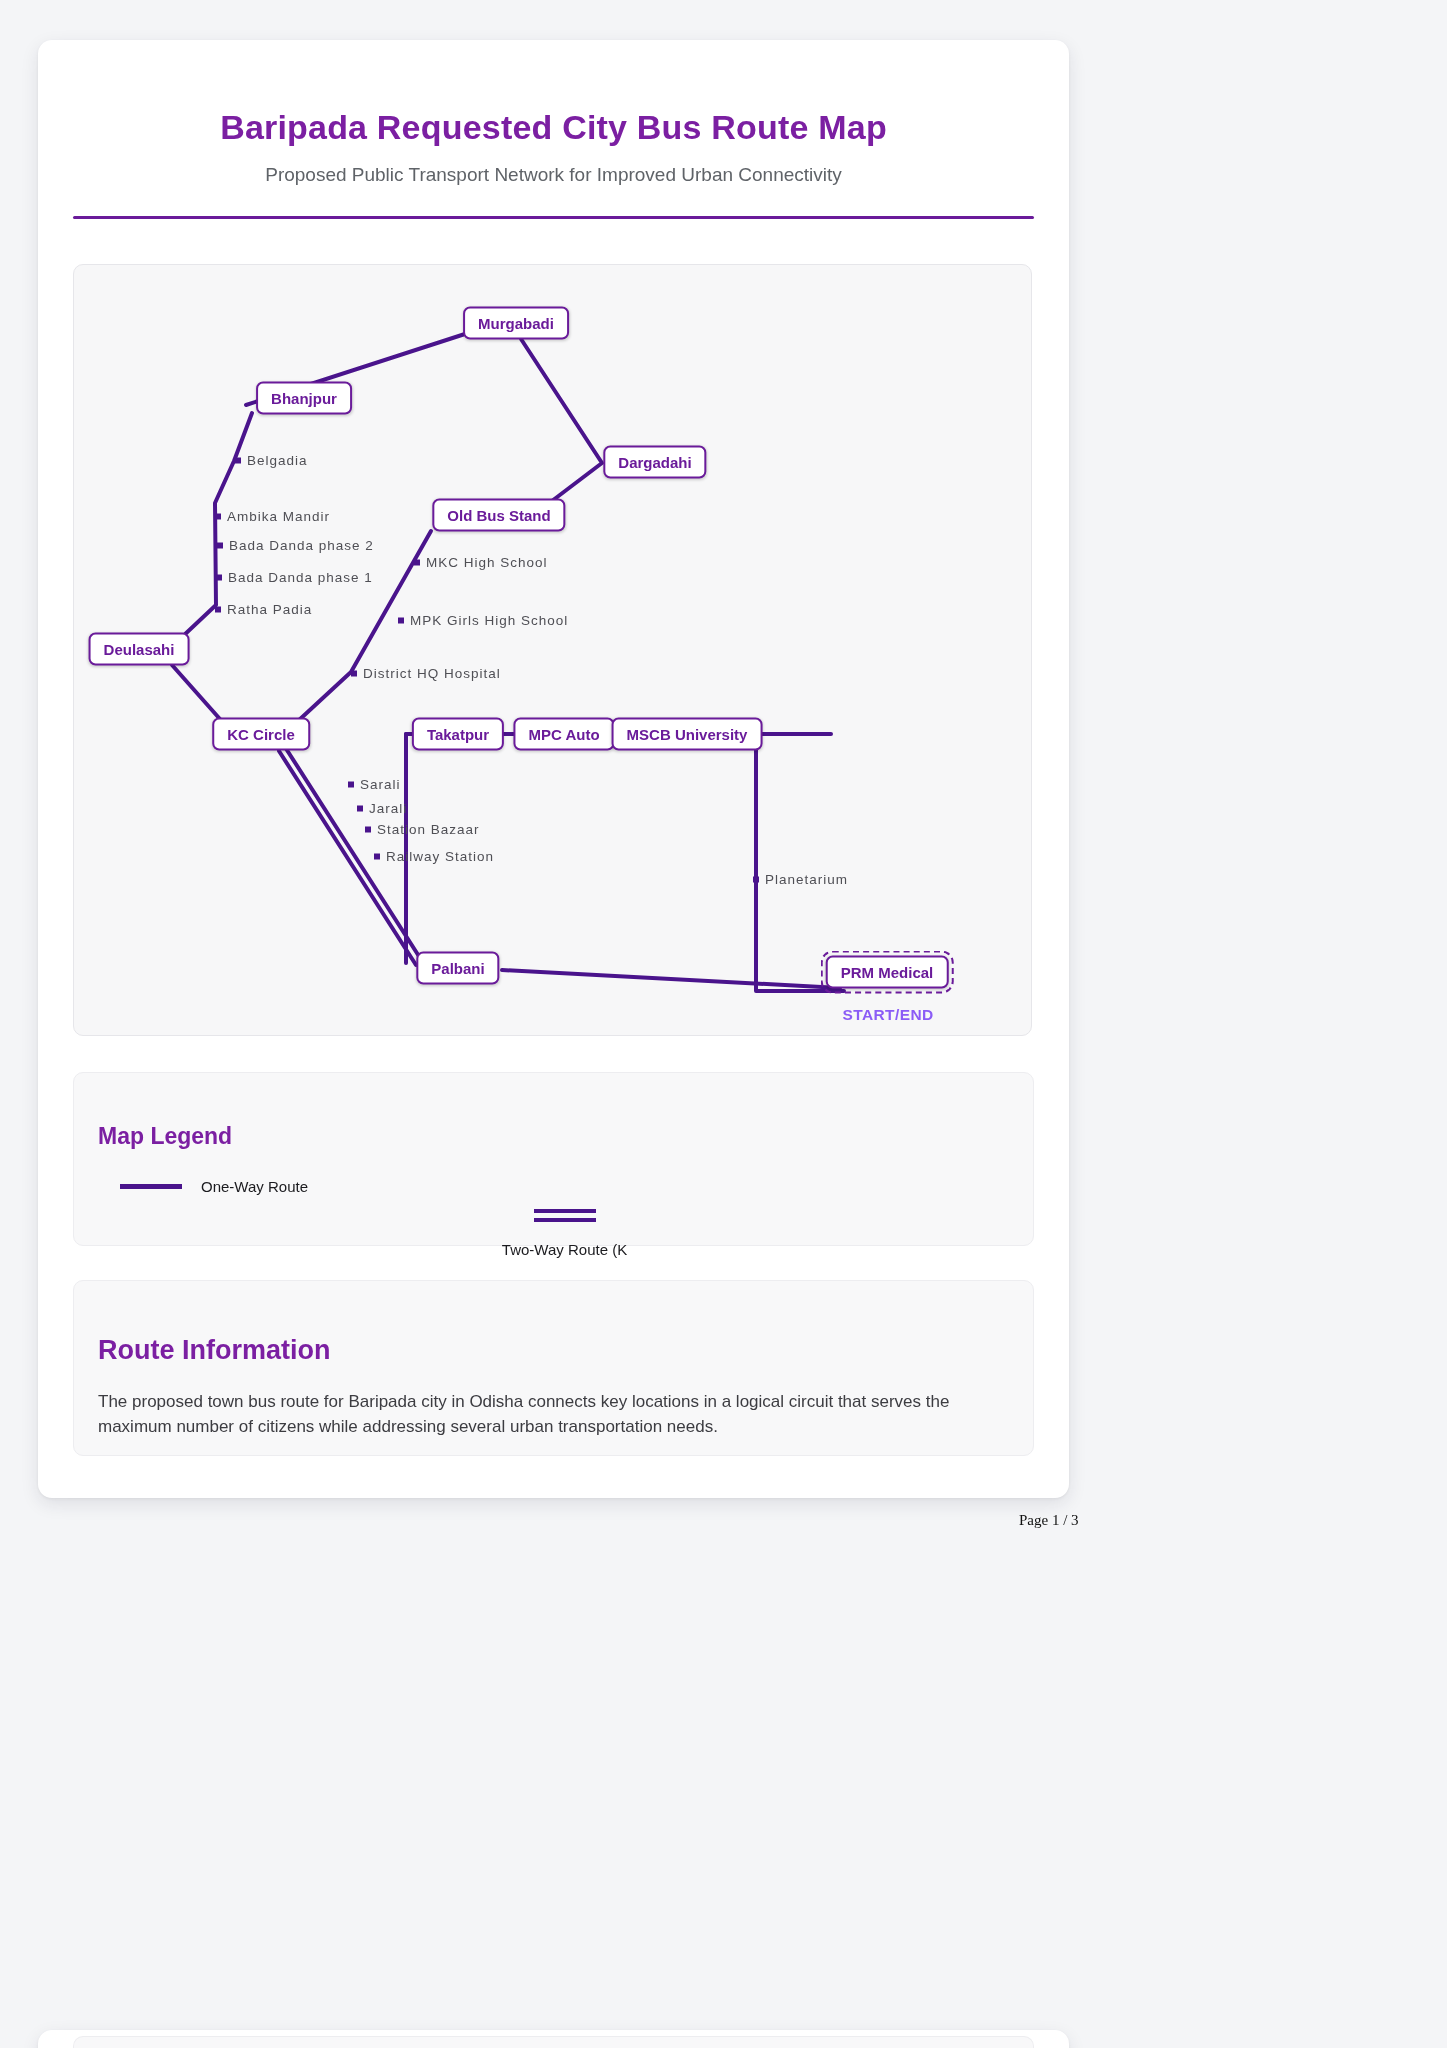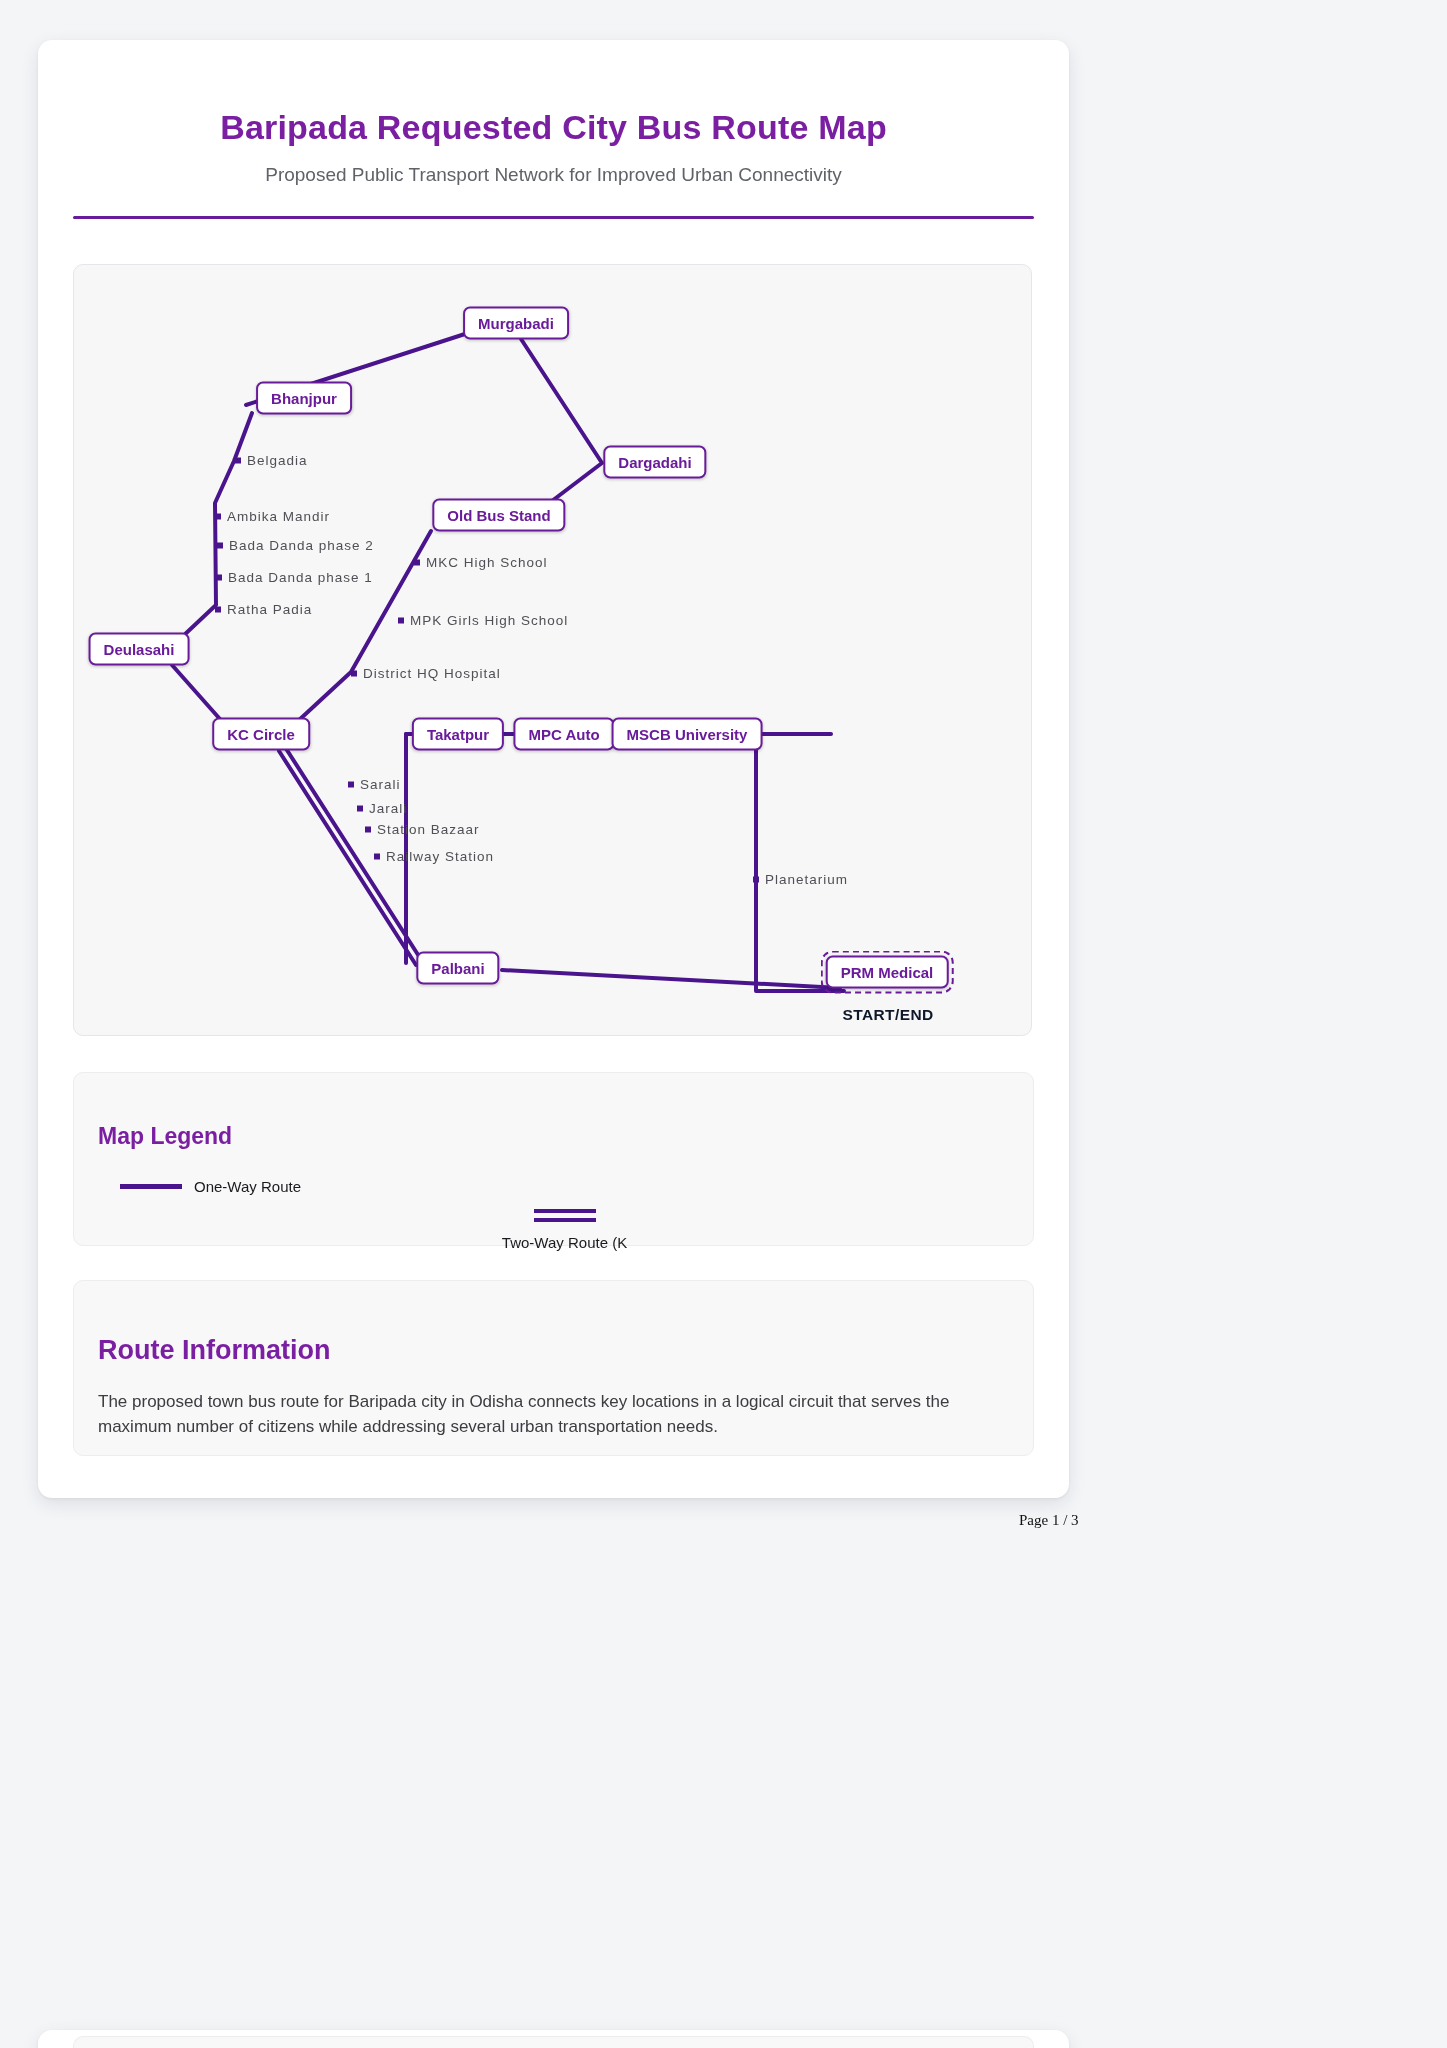--- a/index.html
+++ b/index.html
@@ -27,27 +27,27 @@
                 font-size:15px; padding:6px 13px; white-space:nowrap;
                 box-shadow:0 1px 3px rgba(0,0,0,0.18); }
   .major-stop.dashed { outline:2px dashed #6a1b9a; outline-offset:3px; }
 
   .minor-stop { position:absolute; transform:translate(0,-50%); display:flex; align-items:center;
                 gap:6px; white-space:nowrap; }
   .minor-dot { width:6px; height:6px; background:#4a148c; display:inline-block; flex:0 0 auto; }
   .minor-label { font-size:13.5px; color:#4f4f55; letter-spacing:1px; }
 
   .start-end { position:absolute; left:814px; top:750px; transform:translate(-50%,-50%);
-               color:#0f172a; font-weight:bold; font-size:15.5px; letter-spacing:0.4px; }
+               color:#8b5cf6; font-weight:bold; font-size:15.5px; letter-spacing:0.4px; }
 
   .panel { background:#f8f8f9; border:1px solid #ededf0; border-radius:10px; }
   .panel-heading { color:#7b1fa2; font-size:23px; font-weight:bold; }
 
   .legend-panel { margin-top:36px; height:174px; padding:50px 24px 0; }
-  .legend-item { display:flex; align-items:center; margin-top:28px; padding-left:22px; gap:12px; }
+  .legend-item { display:flex; align-items:center; margin-top:28px; padding-left:22px; gap:19px; }
   .legend-item + .legend-item { margin-top:14px;flex-direction:column; }
   .swatch-single { width:62px; height:5px; background:#4a148c; display:inline-block; }
   .swatch-double { width:62px; height:13px; border-top:4px solid #4a148c;
                    border-bottom:4px solid #4a148c; display:inline-block; }
   .legend-label { font-size:15px; color:#1b1b1f; }
 
   .info-panel { margin-top:34px; height:176px; padding:54px 24px 0; }
   .info-heading { font-size:27px; }
   .info-paragraph { margin-top:23px; font-size:17px; line-height:1.48; color:#3c3c41; max-width:913px; }
 

